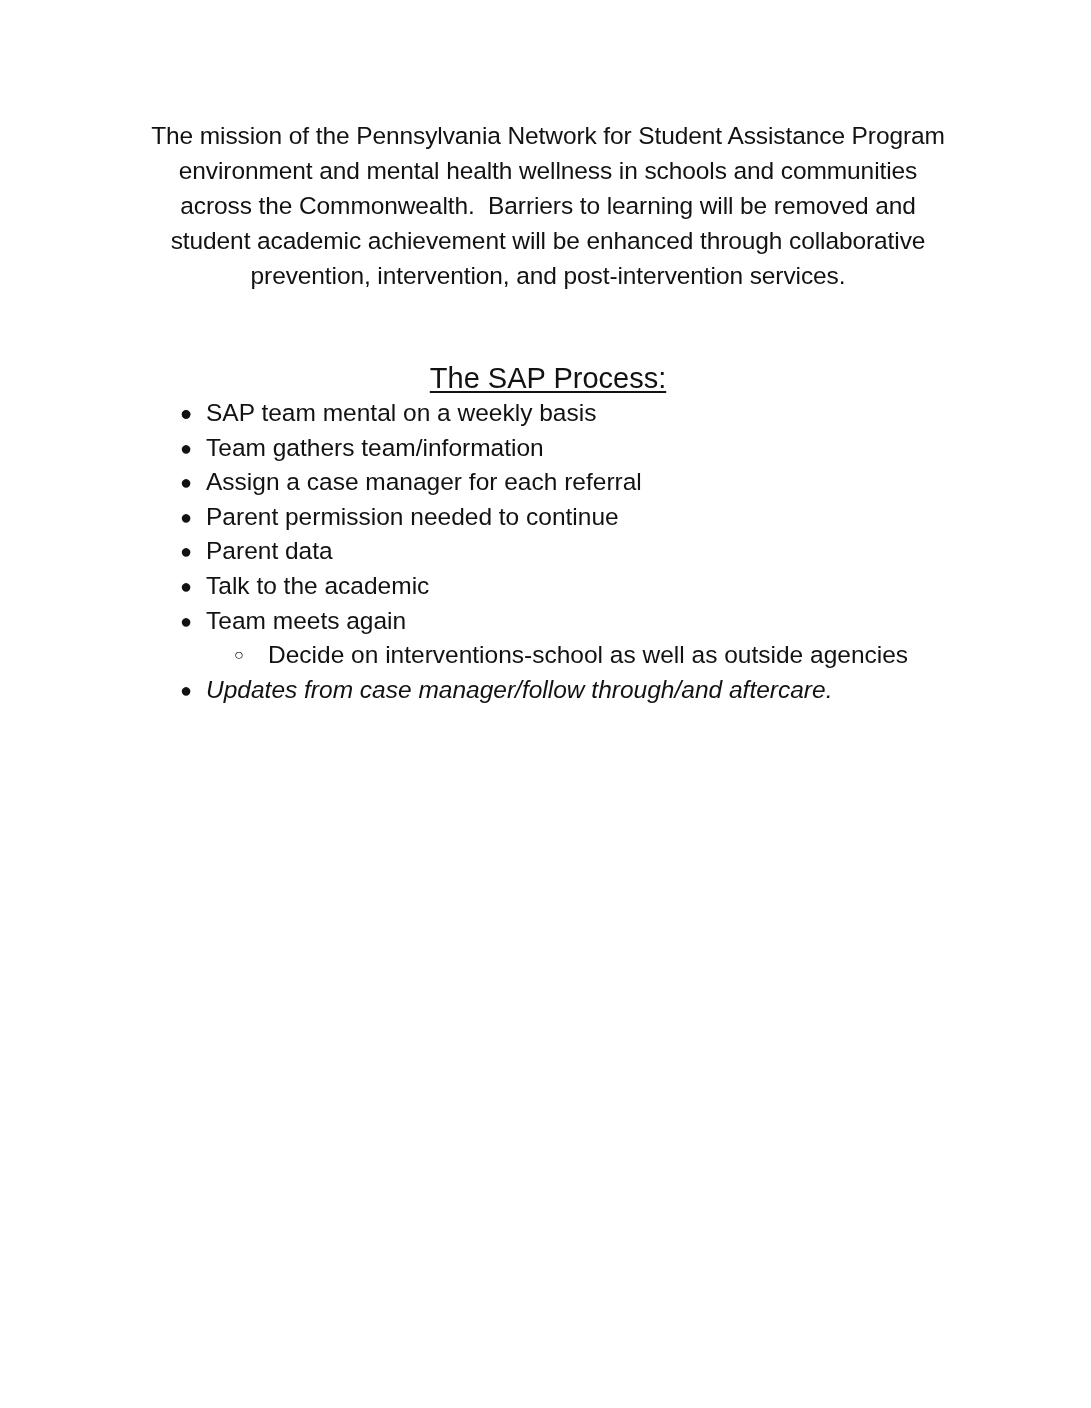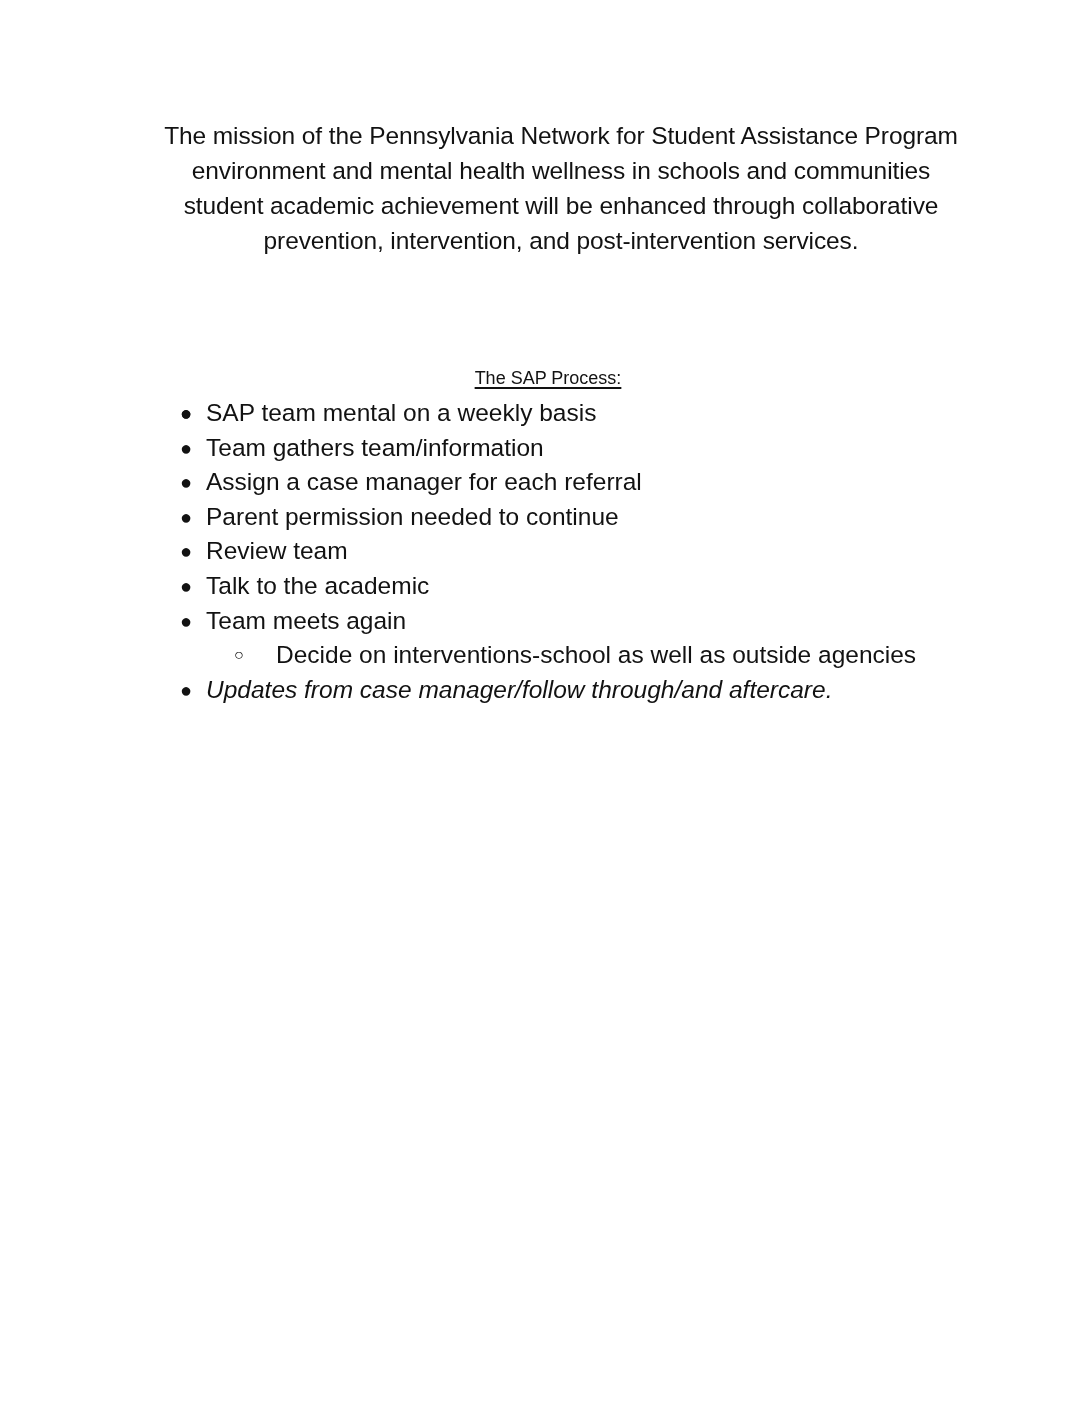--- a/index.html
+++ b/index.html
@@ -26,35 +26,34 @@
   .mission {
     position: absolute;
     left: 148px;
     top: 118px;
     width: 800px;
     text-align: center;
     font-size: 24.5px;
     line-height: 35px;
     letter-spacing: -0.1px;
     color: #121212;
-    margin-left: 13px;
   }
   .mission .line {
     display: block;
     white-space: pre;
   }
 
   
   .section-heading {
     position: absolute;
     left: 148px;
     top: 361px;
     width: 800px;
     text-align: center;
-    font-size: 18px;
+    font-size: 29px;
     line-height: 35px;
     color: #121212;
   }
   .section-heading .underline {
     text-decoration: underline;
     text-underline-offset: 3px;
     text-decoration-thickness: 2px;
   }
 
   
@@ -103,31 +102,31 @@
     position: absolute;
     left: 58px;
     top: 0;
     width: 18px;
     font-size: 16px;
     line-height: 34.6px;
     color: #121212;
   }
   .sub-row .btext {
     display: block;
-    margin-left: 8px;
   }
 </style>
 </head>
 <body>
 
 <div class="page">
 
   <div class="mission">
     <span class="line">The mission of the Pennsylvania Network for Student Assistance Program</span>
     <span class="line">environment and mental health wellness in schools and communities</span>
+    <span class="line">across the Commonwealth.  Barriers to learning will be removed and</span>
     <span class="line">student academic achievement will be enhanced through collaborative</span>
     <span class="line">prevention, intervention, and post-intervention services.</span>
   </div>
 
   <div class="section-heading">
     <span class="underline">The SAP Process:</span>
   </div>
 
   <div class="process-list">
 
@@ -150,21 +149,21 @@
       <span class="btext">Assign a case manager for each referral</span>
     </div>
 
     <div class="bullet-row">
       <span class="marker">●</span>
       <span class="btext">Parent permission needed to continue</span>
     </div>
 
     <div class="bullet-row">
       <span class="marker">●</span>
-      <span class="btext">Review team</span>
+      <span class="btext">Parent data</span>
     </div>
 
     <div class="bullet-row">
       <span class="marker">●</span>
       <span class="btext">Talk to the academic</span>
     </div>
 
     <div class="bullet-row">
       <span class="marker">●</span>
       <span class="btext">Team meets again</span>

